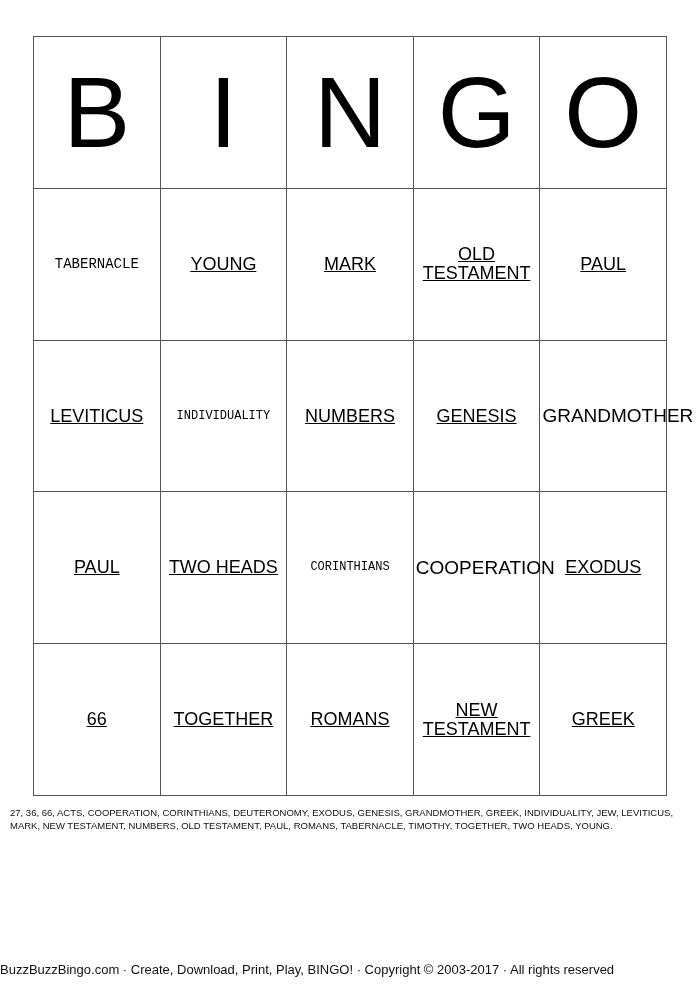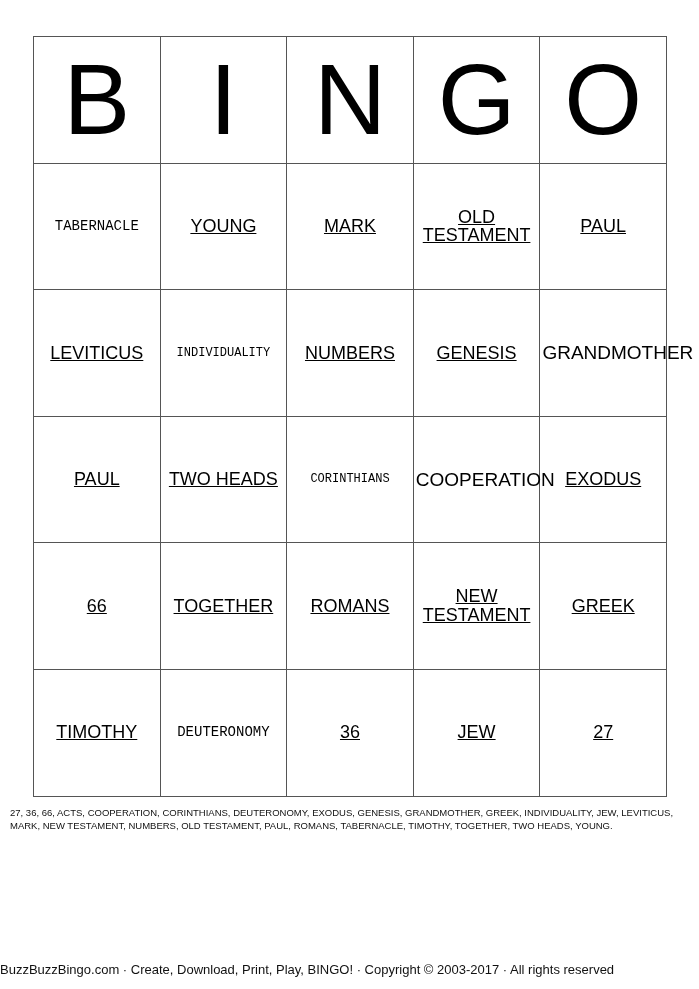--- a/index.html
+++ b/index.html
@@ -47,27 +47,20 @@
     <td class="fs-xs">COOPERATION</td>
     <td class="fs-lg">EXODUS</td>
   </tr>
   <tr>
     <td class="fs-lg">66</td>
     <td class="fs-lg">TOGETHER</td>
     <td class="fs-lg">ROMANS</td>
     <td class="fs-lg">NEW TESTAMENT</td>
     <td class="fs-lg">GREEK</td>
   </tr>
-  <tr>
-    <td class="fs-lg">TIMOTHY</td>
-    <td class="fs-sm">DEUTERONOMY</td>
-    <td class="fs-lg">36</td>
-    <td class="fs-lg">JEW</td>
-    <td class="fs-lg">27</td>
-  </tr>
 </tbody>
   </table>
 
 <div class="info">
   <div>27, 36, 66, ACTS, COOPERATION, CORINTHIANS, DEUTERONOMY, EXODUS, GENESIS, GRANDMOTHER, GREEK, INDIVIDUALITY, JEW, LEVITICUS,</div>
   <div>MARK, NEW TESTAMENT, NUMBERS, OLD TESTAMENT, PAUL, ROMANS, TABERNACLE, TIMOTHY, TOGETHER, TWO HEADS, YOUNG.</div>
 </div>
 
 <div class="footer">BuzzBuzzBingo.com · Create, Download, Print, Play, BINGO! · Copyright © 2003-2017 · All rights reserved</div>
 

